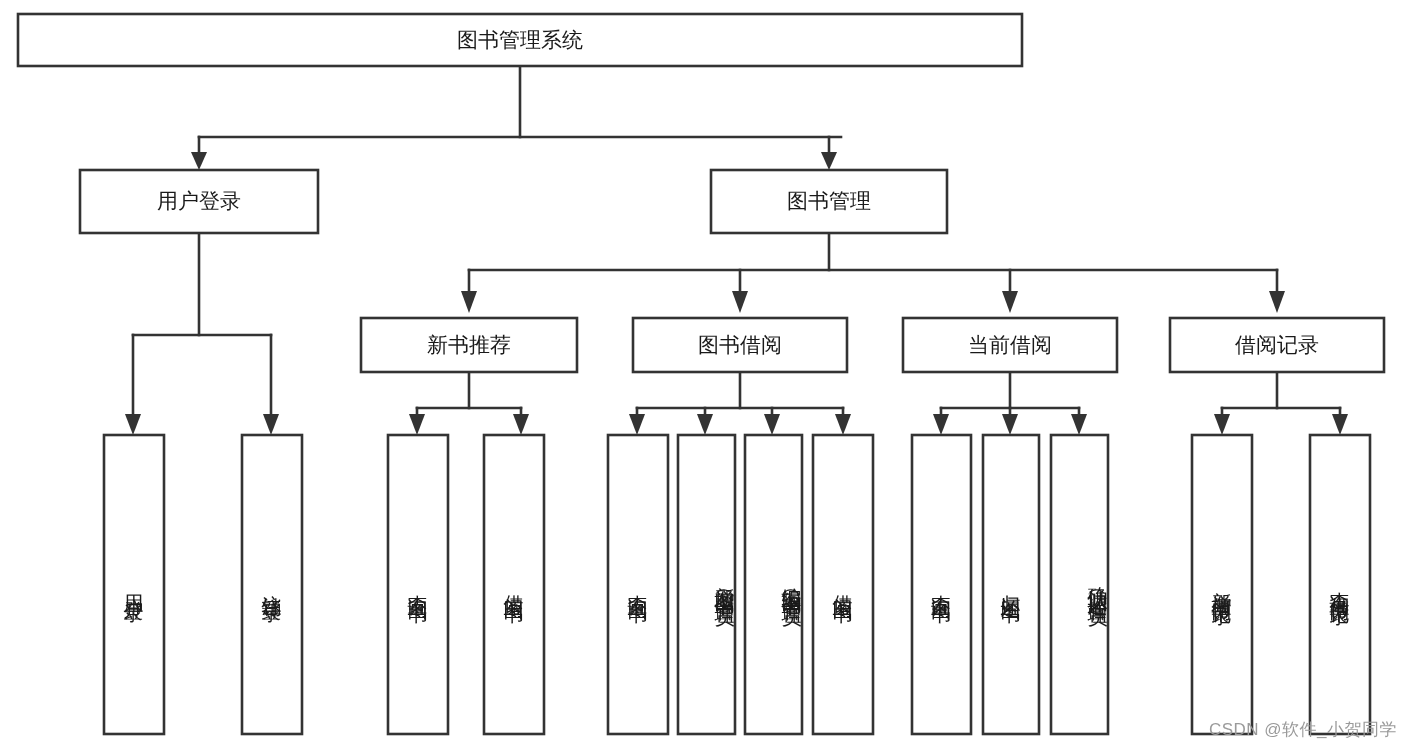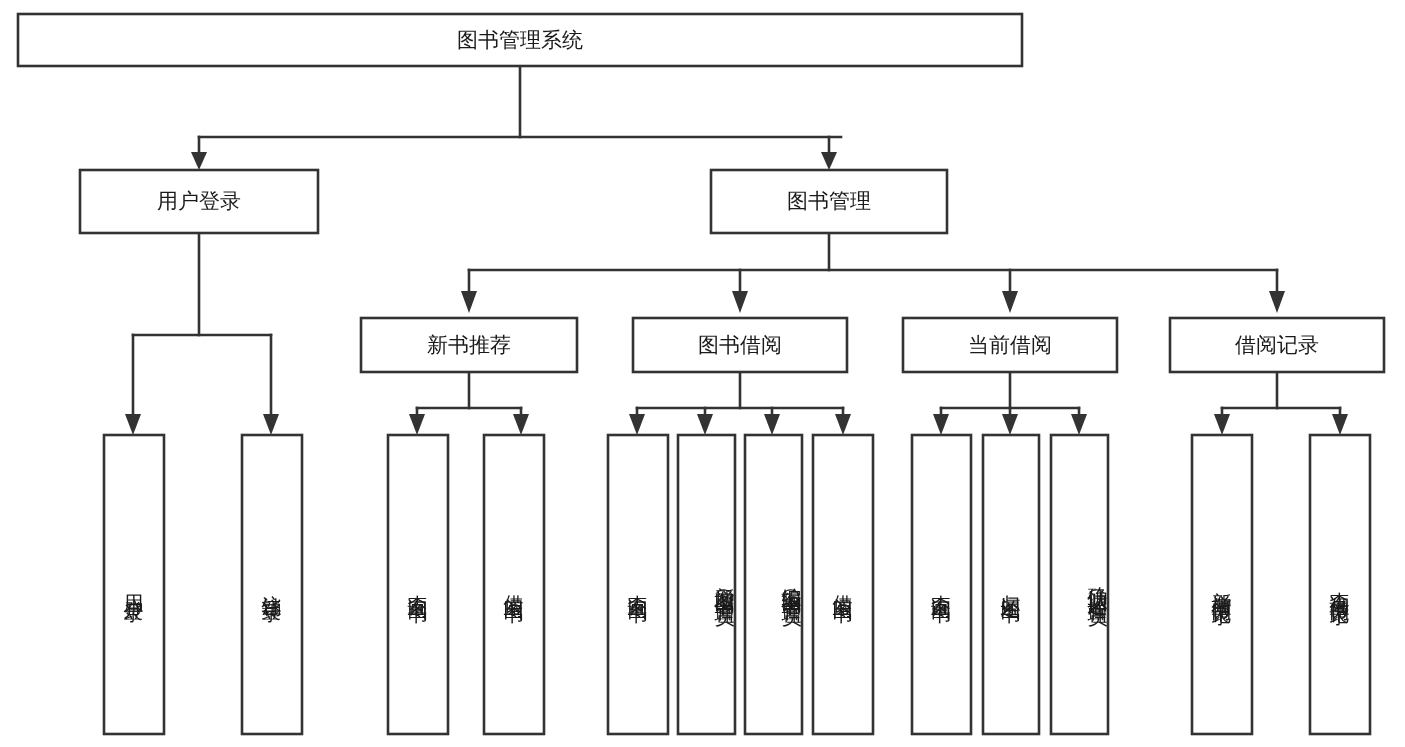--- a/index.html
+++ b/index.html
@@ -219,13 +219,14 @@
   <div class="leaf-label" style="left:745px; top:437px; width:57px; height:295px; align-items:flex-start;">编辑图书（管理员）</div>
   <div class="leaf-label" style="left:813px; top:435px; width:60px; height:299px;">借阅图书</div>
 
   <div class="leaf-label" style="left:912px; top:435px; width:59px; height:299px;">查询图书</div>
   <div class="leaf-label" style="left:983px; top:435px; width:56px; height:299px;">归还图书</div>
   <div class="leaf-label" style="left:1051px; top:437px; width:57px; height:295px; align-items:flex-start;">确认归还（管理员）</div>
 
   <div class="leaf-label" style="left:1192px; top:435px; width:60px; height:299px;">新增借阅记录</div>
   <div class="leaf-label" style="left:1310px; top:435px; width:60px; height:299px;">查询借阅记录</div>
 
+  <div class="watermark">CSDN @软件_小贺同学</div>
 </div>
 
 </body></html>

